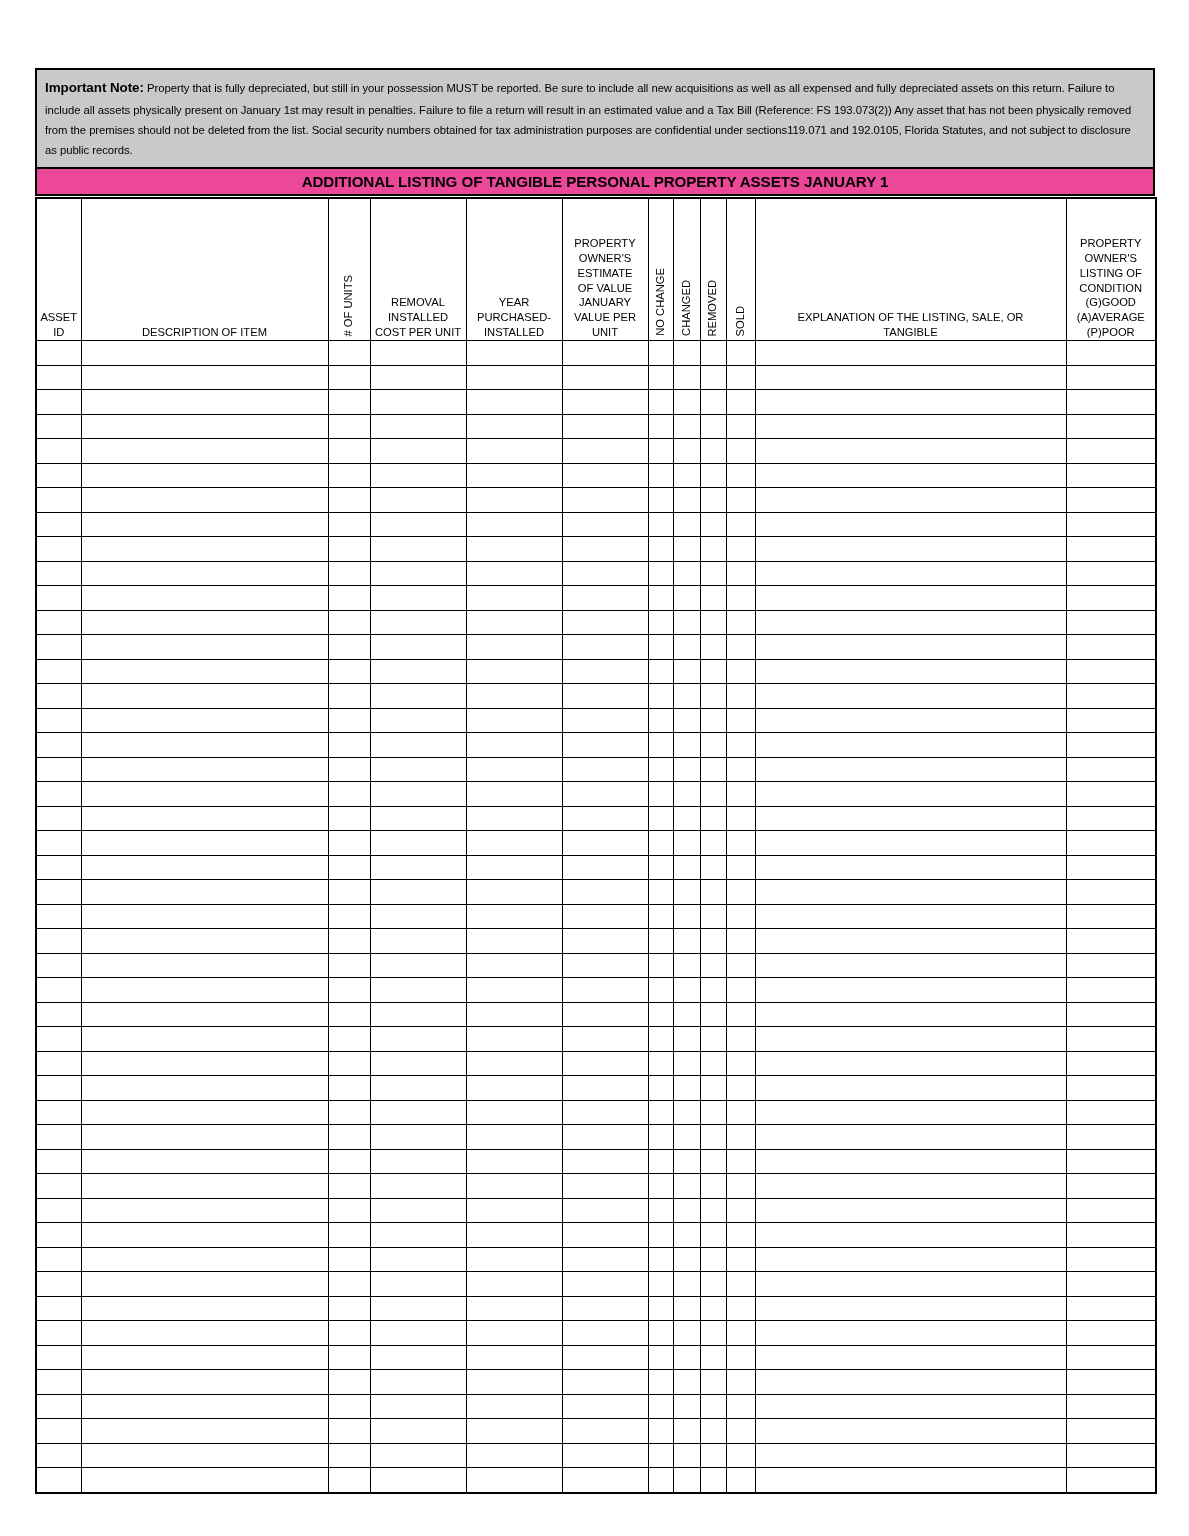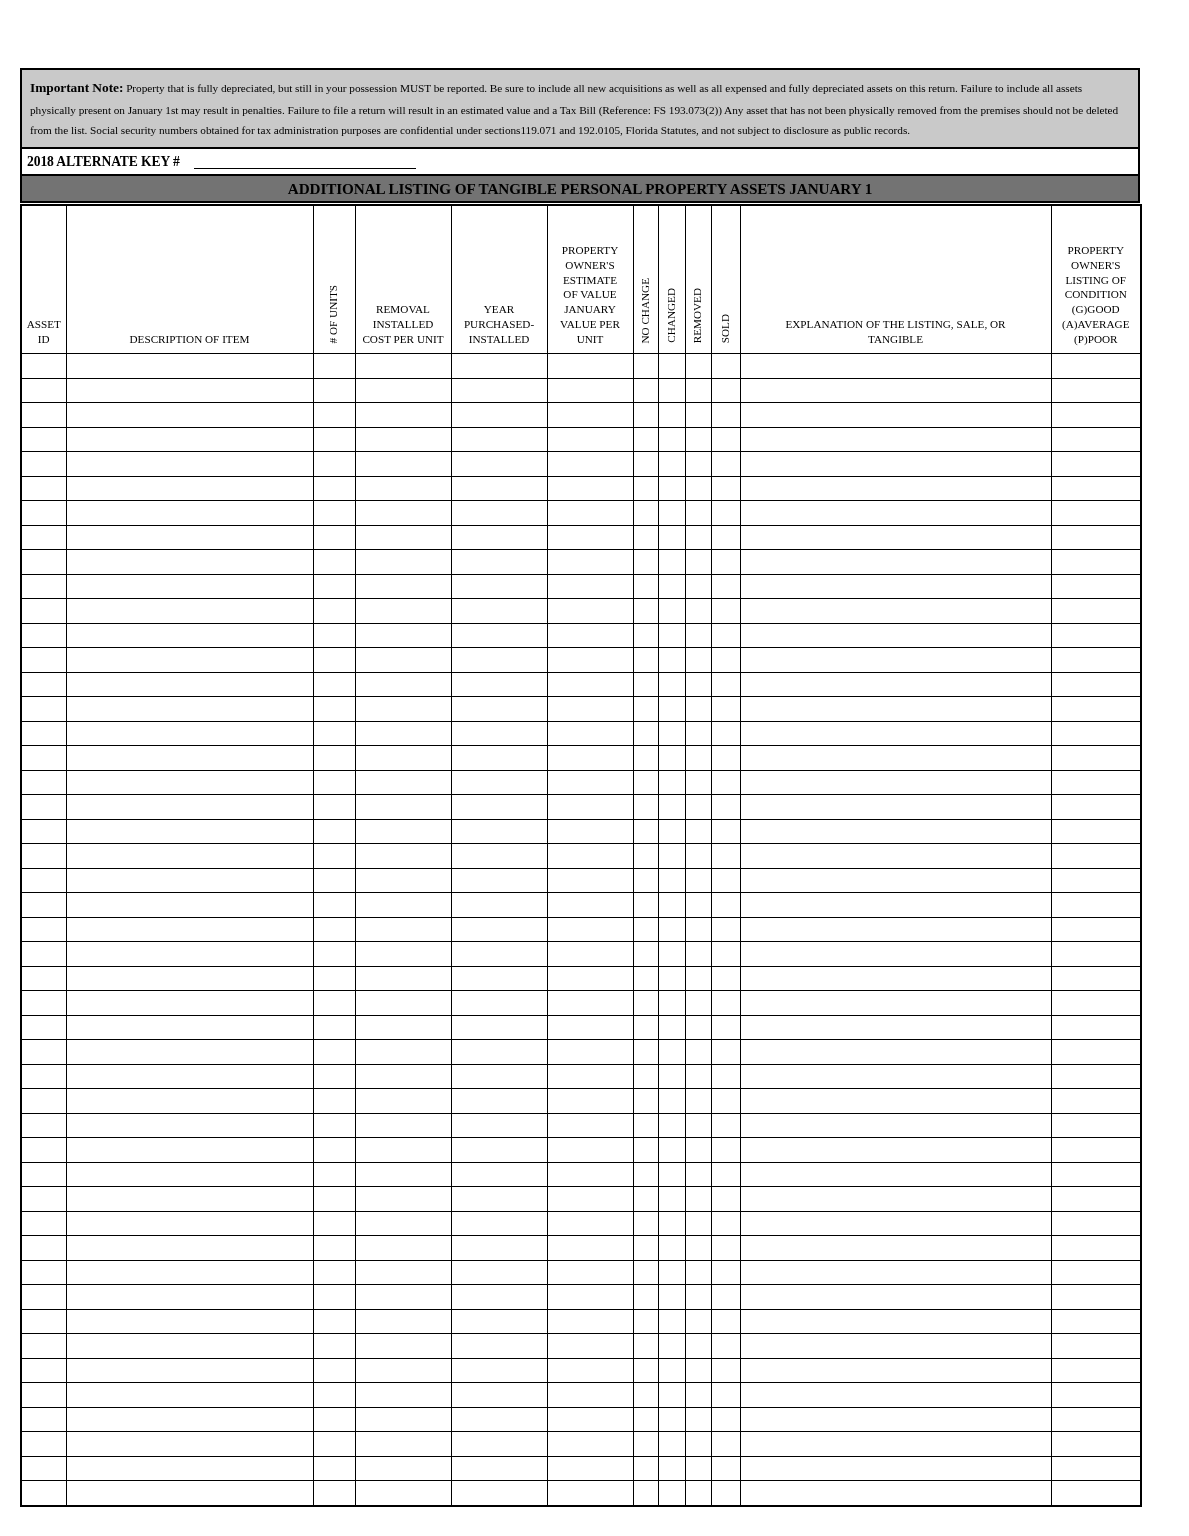--- a/index.html
+++ b/index.html
@@ -9,24 +9,23 @@
   }
   body {
     width: 1189px;
     height: 1536px;
     font-family: "Liberation Sans", sans-serif;
     color: #000000;
     overflow: hidden;
   }
   .page {
     position: absolute;
-    left: 20px;
+    left: 35px;
     top: 0;
     width: 1120px;
-    font-family: Liberation Serif, serif;
   }
 
   
   .note-box {
     margin-top: 68px;
     border: 2px solid #000;
     background: #c9c9c9;
     padding: 6px 8px 7px 8px;
     box-sizing: border-box;
   }
@@ -62,21 +61,21 @@
     width: 222px;
     border-bottom: 1.4px solid #000;
     margin-left: 14px;
     height: 13px;
   }
 
   
   .title-banner {
     border: 2.5px solid #000;
     border-top: none;
-    background: #737373;
+    background: #ec4899;
     height: 27px;
     box-sizing: border-box;
     display: flex;
     align-items: center;
     justify-content: center;
     font-weight: bold;
     font-size: 15.2px;
     letter-spacing: -0.1px;
   }
 
@@ -92,21 +91,21 @@
     padding: 0;
     margin: 0;
   }
   table.grid th {
     font-weight: normal;
     font-size: 11.2px;
     line-height: 1.33;
     vertical-align: bottom;
     text-align: center;
     height: 141px;
-    padding-bottom: 6px;
+    padding-bottom: 0;
   }
   th .hdr-stack {
     display: block;
   }
   th.rot {
     vertical-align: bottom;
     padding-bottom: 3px;
   }
   .rot-label {
     writing-mode: vertical-rl;
@@ -129,24 +128,20 @@
 
 <div class="page">
 
   <div class="note-box">
     <div class="note-text">
       <span class="note-label">Important Note:</span>
       <span>Property that is fully depreciated, but still in your possession MUST be reported. Be sure to include all new acquisitions as well as all expensed and fully depreciated assets on this return.  Failure to include all assets physically present on January 1st may result in penalties.  Failure to file a return will result in an estimated value and a Tax Bill (Reference: FS 193.073(2))  Any asset that has not been physically removed from the premises should not be deleted from the list.  Social security numbers obtained for tax administration purposes are confidential under sections119.071 and 192.0105, Florida Statutes, and not subject to disclosure as public records.</span>
     </div>
   </div>
 
-  <div class="altkey-box">
-    <span class="altkey-label">2018 ALTERNATE KEY #</span>
-    <span class="altkey-line"></span>
-  </div>
 
   <div class="title-banner">ADDITIONAL LISTING OF TANGIBLE PERSONAL PROPERTY ASSETS JANUARY 1</div>
 
   <table class="grid">
     <colgroup>
         <col style="width: 45px;">
         <col style="width: 247px;">
         <col style="width: 42px;">
         <col style="width: 96px;">
         <col style="width: 96px;">

